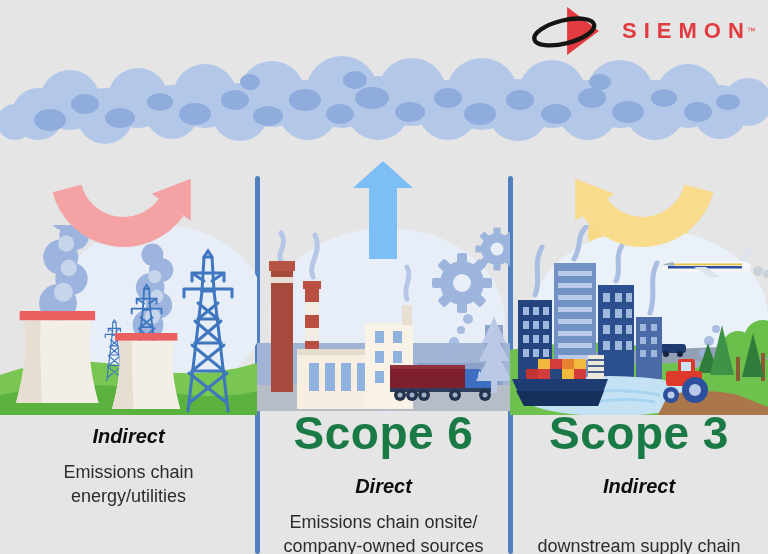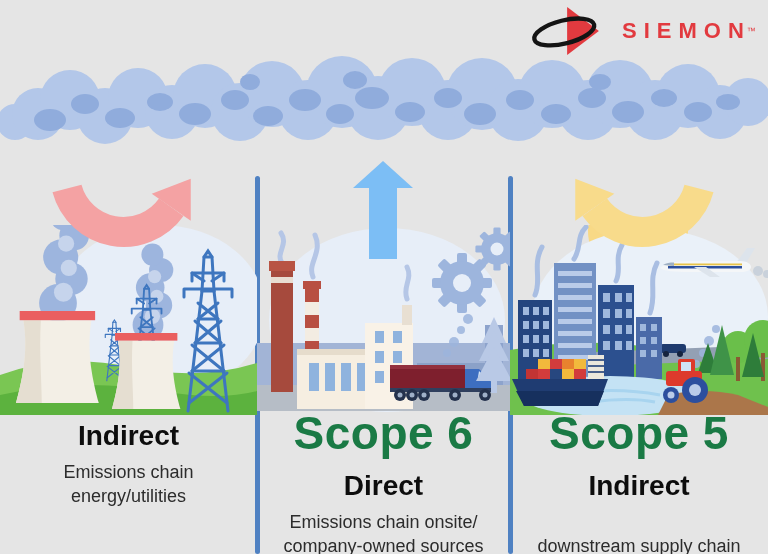--- a/index.html
+++ b/index.html
@@ -31,21 +31,21 @@
   .illus-power{left:0;width:257px;}
   .illus-factory{left:257px;width:253px;}
   .illus-city{left:510px;width:258px;}
 
   
   .col-text{position:absolute;top:408px;text-align:center;}
   .col-text-0{left:0;width:257px;}
   .col-text-1{left:257px;width:253px;}
   .col-text-2{left:510px;width:258px;}
   .scope-title{margin:0;font-size:46px;line-height:50px;font-weight:bold;color:#1a7a45;letter-spacing:.5px;}
-  .scope-type{margin:16px 0 0;font-size:28px;line-height:24px;font-weight:bold;color:#0d0d0d;}
+  .scope-type{margin:16px 0 0;font-size:20px;line-height:24px;font-weight:bold;color:#0d0d0d;font-style:italic;}
   .scope-desc{margin:12px 0 0;font-size:18px;line-height:24px;color:#2c2c2c;}
 </style>
 </head>
 <body>
 
 <div class="canvas">
 
   <div class="logo">
     <svg viewBox="0 0 82 52">
       <polygon points="37,1 70,26 37,51" fill="#e23a3f"></polygon>
@@ -423,21 +423,21 @@
   <div class="col-text col-text-1">
     <h2 class="scope-title">Scope 6</h2>
     <h3 class="scope-type">Direct</h3>
     <p class="scope-desc">
       <span>Emissions chain onsite/</span><br>
       <span>company-owned sources</span>
     </p>
   </div>
 
   <div class="col-text col-text-2">
-    <h2 class="scope-title">Scope 5</h2>
+    <h2 class="scope-title">Scope 3</h2>
     <h3 class="scope-type">Indirect</h3>
     <p class="scope-desc">
       <br>
       <span>downstream supply chain</span>
     </p>
   </div>
 
 </div>
 
 </body></html>

